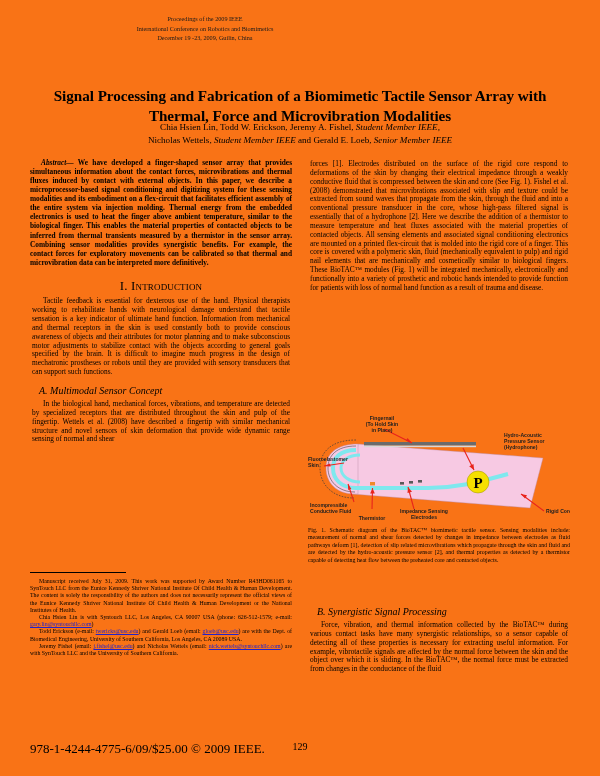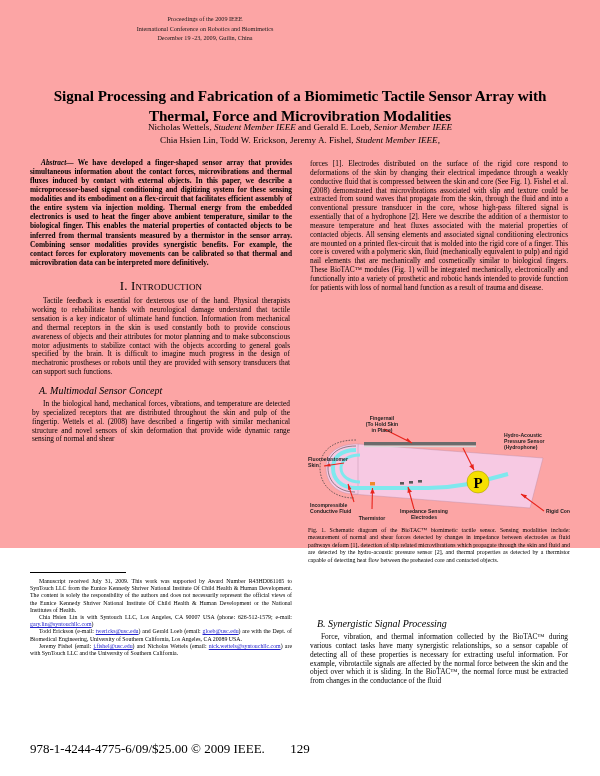--- a/index.html
+++ b/index.html
@@ -12,22 +12,22 @@
     height: 776px;
     position: relative;
     font-family: "Liberation Serif", "DejaVu Serif", serif;
     color: #000000;
     overflow: hidden;
   }
   .page {
     position: absolute;
     left: 0; top: 0;
     width: 600px;
-    height: 548px;
-    background: #fca5a5;
+    height: 776px;
+    background: #f97316;
   }
 
   
   .conf-header {
     position: absolute;
     left: 30px;
     top: 14px;
     width: 350px;
     text-align: center;
     font-size: 6.2px;
@@ -161,42 +161,42 @@
     left: 30px;
     top: 741px;
     font-size: 13px;
   }
   .footer-page {
     position: absolute;
     left: 0;
     top: 741px;
     width: 600px;
     text-align: center;
-    font-size: 13px;
+    font-size: 10px;
   }
 </style>
 </head>
 <body>
 
 <div class="page">
 
   <div class="conf-header">
     <div>Proceedings of the 2009 IEEE</div>
     <div>International Conference on Robotics and Biomimetics</div>
     <div>December 19 -23, 2009, Guilin, China</div>
   </div>
 
   <h1 class="title">Signal Processing and Fabrication of a Biomimetic Tactile Sensor Array with Thermal, Force and Microvibration Modalities</h1>
 
   <div class="authors">
     <div>
-      <span>Nicholas Wettels, </span><i>Student Member IEEE</i><span> and Gerald E. Loeb, </span><i>Senior Member IEEE</i>
+      <span>Chia Hsien Lin, Todd W. Erickson, Jeremy A. Fishel, </span><i>Student Member IEEE,</i>
     </div>
     <div>
-      <span>Chia Hsien Lin, Todd W. Erickson, Jeremy A. Fishel, </span><i>Student Member IEEE,</i>
+      <span>Nicholas Wettels, </span><i>Student Member IEEE</i><span> and Gerald E. Loeb, </span><i>Senior Member IEEE</i>
     </div>
   </div>
 
   <div class="col col-left">
     <p class="abstract"><span class="ab-lead">Abstract—</span><span> We have developed a finger-shaped sensor array that provides simultaneous information about the contact forces, microvibrations and thermal fluxes induced by contact with external objects. In this paper, we describe a microprocessor-based signal conditioning and digitizing system for these sensing modalities and its embodiment on a flex-circuit that facilitates efficient assembly of the entire system via injection molding. Thermal energy from the embedded electronics is used to heat the finger above ambient temperature, similar to the biological finger. This enables the material properties of contacted objects to be inferred from thermal transients measured by a thermistor in the sensor array. Combining sensor modalities provides synergistic benefits. For example, the contact forces for exploratory movements can be calibrated so that thermal and microvibration data can be interpreted more definitively.</span></p>
 
     <h2 class="sec-head">I.  Introduction</h2>
 
     <p class="body-par">Tactile feedback is essential for dexterous use of the hand. Physical therapists working to rehabilitate hands with neurological damage understand that tactile sensation is a key indicator of ultimate hand function. Information from mechanical and thermal receptors in the skin is used constantly both to provide conscious awareness of objects and their attributes for motor planning and to make subconscious motor adjustments to stabilize contact with the objects according to general goals specified by the brain. It is difficult to imagine much progress in the design of mechatronic prostheses or robots until they are provided with sensory transducers that can support such functions.</p>
 
@@ -282,20 +282,20 @@
         <text x="238" y="97">Rigid Core</text>
       </g>
     </svg>
   </div>
 
   <div class="fig-caption">
     <p>Fig. 1.  Schematic diagram of the BioTAC™ biomimetic tactile sensor. Sensing modalities include: measurement of normal and shear forces detected by changes in impedance between electrodes as fluid pathways deform [1], detection of slip related microvibrations which propagate through the skin and fluid and are detected by the hydro-acoustic pressure sensor [2], and thermal properties as detected by a thermistor capable of detecting heat flow between the preheated core and contacted objects.</p>
   </div>
 
   <div class="col col-right" style="top:606px;">
-    <h3 class="sub-head" style="margin-top:12px">B.  Synergistic Signal Processing</h3>
+    <h3 class="sub-head" style="margin-top:0">B.  Synergistic Signal Processing</h3>
     <p class="body-par">Force, vibration, and thermal information collected by the BioTAC™ during various contact tasks have many synergistic relationships, so a sensor capable of detecting all of these properties is necessary for extracting useful information. For example, vibrotactile signals are affected by the normal force between the skin and the object over which it is sliding. In the BioTAC™, the normal force must be extracted from changes in the conductance of the fluid</p>
   </div>
 
   <div class="footer-isbn">978-1-4244-4775-6/09/$25.00 © 2009 IEEE.</div>
   <div class="footer-page">129</div>
 
 </div>
 
 </body></html>

